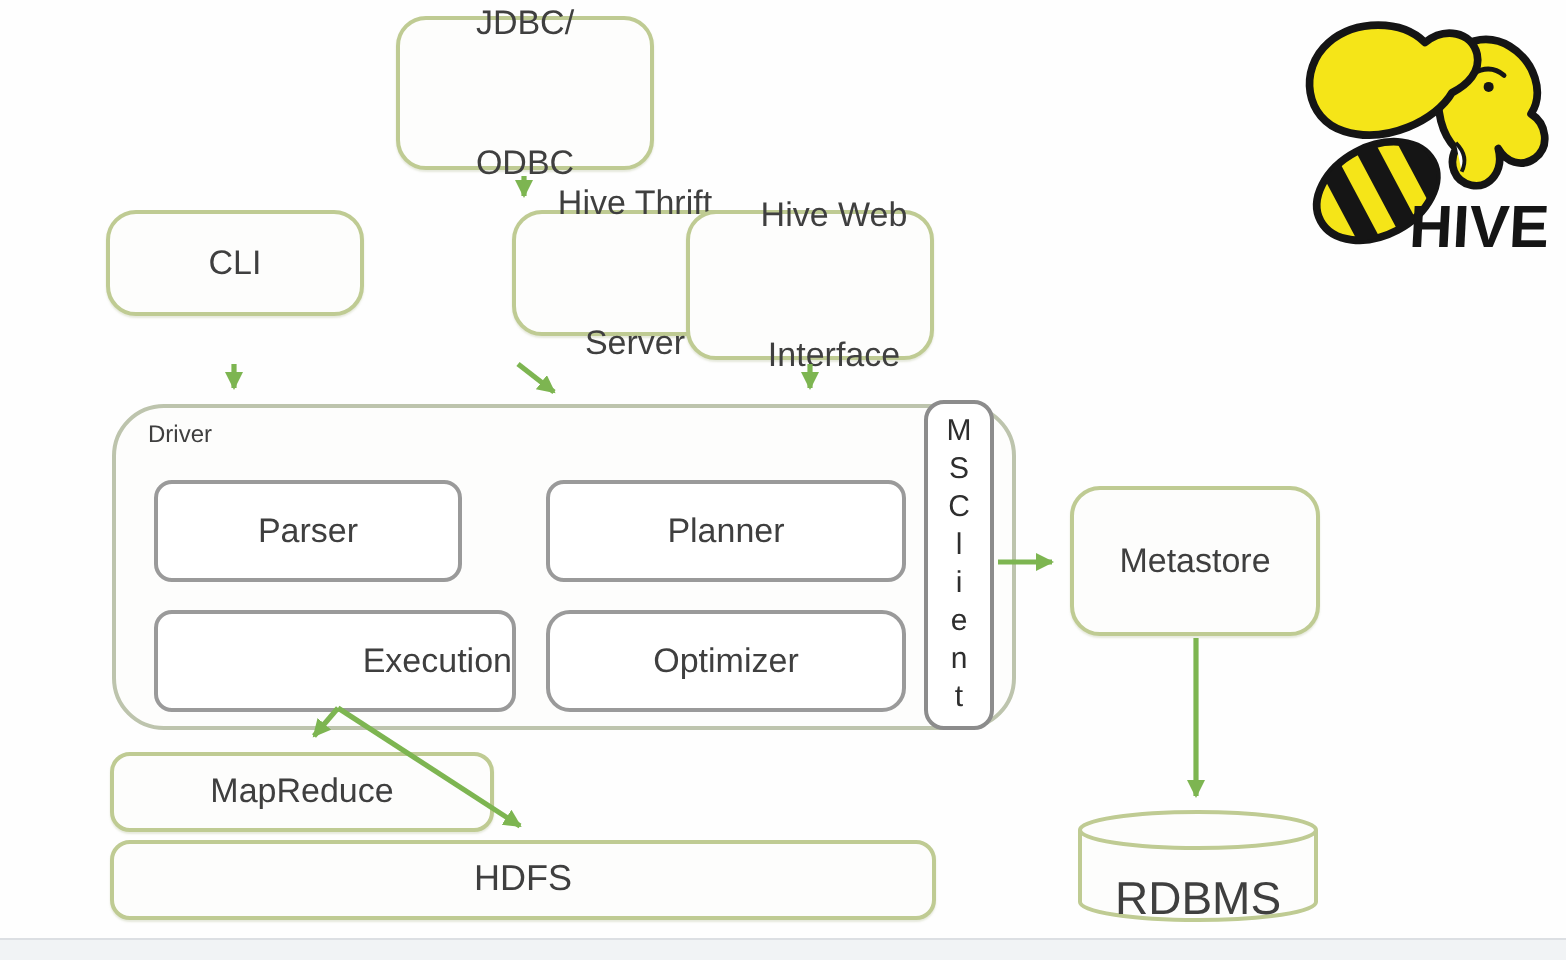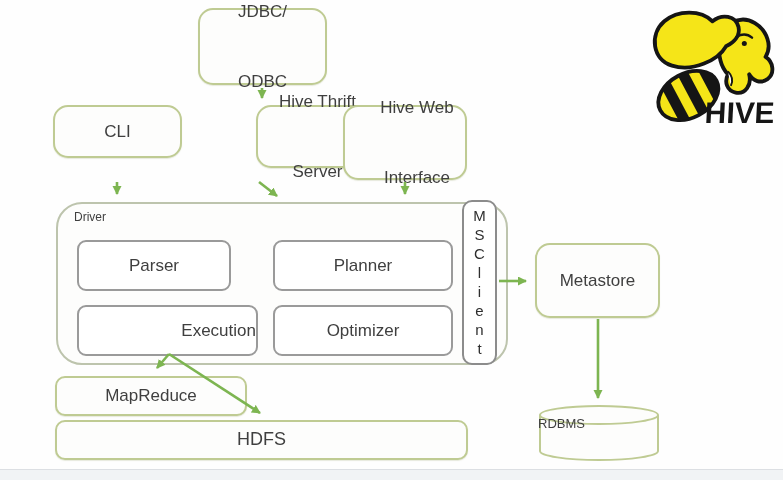--- a/index.html
+++ b/index.html
@@ -30,22 +30,22 @@
     display:flex; flex-direction:column; align-items:center; justify-content:flex-start;
     padding-top:4px; font-size:15px; line-height:19px; color:#2e2e2e; z-index:3;
   }
   #hdfs-box { font-size:18px; }
   .lbl { display:block; }
   #arrow-overlay { position:absolute; left:0; top:0; z-index:2; pointer-events:none; }
   .arrow { stroke:var(--arrow,#7db551); stroke-width:2.6; fill:none; }
   #arrowhead-path { fill:var(--arrow,#7db551); }
   #rdbms-wrap { position:absolute; z-index:2; }
   #rdbms-label {
-    position:absolute; left:0; right:0; top:12px; 
-    font-size:13px; color:var(--text,#3f3f3f);
+    position:absolute; left:0; right:0; top:32px; text-align:center;
+    font-size:23px; color:var(--text,#3f3f3f);
   }
   .cyl { fill:#fdfdfc; stroke:var(--box-border,#bfcb93); stroke-width:2; }
   #hive-logo { position:absolute; z-index:1; }
   #footer-strip {
     position:absolute; left:0; right:0; bottom:0; height:10px;
     background:var(--footer-strip,#f1f3f5);
     border-top:1px solid var(--footer-line,#dcdfe3);
   }
 </style>
 </head>
@@ -77,21 +77,21 @@
 
   <div class="node inner" style="left:77px;top:240px;width:154px;height:51px;">
     <span class="lbl">Parser</span>
   </div>
   <div class="node inner" style="left:273px;top:240px;width:180px;height:51px;">
     <span class="lbl">Planner</span>
   </div>
   <div class="node inner" style="left:77px;top:305px;width:181px;height:51px;align-items:flex-end;">
     <span class="lbl">Execution</span>
   </div>
-  <div class="node inner" style="left:273px;top:305px;width:180px;height:51px;">
+  <div class="node inner" style="left:273px;top:305px;width:180px;height:51px;border-radius:12px;">
     <span class="lbl">Optimizer</span>
   </div>
 
   <div id="msclient-box" style="left:462px;top:200px;width:35px;height:165px;">
     <span>M</span>
     <span>S</span>
     <span>C</span>
     <span>l</span>
     <span>i</span>
     <span>e</span>

